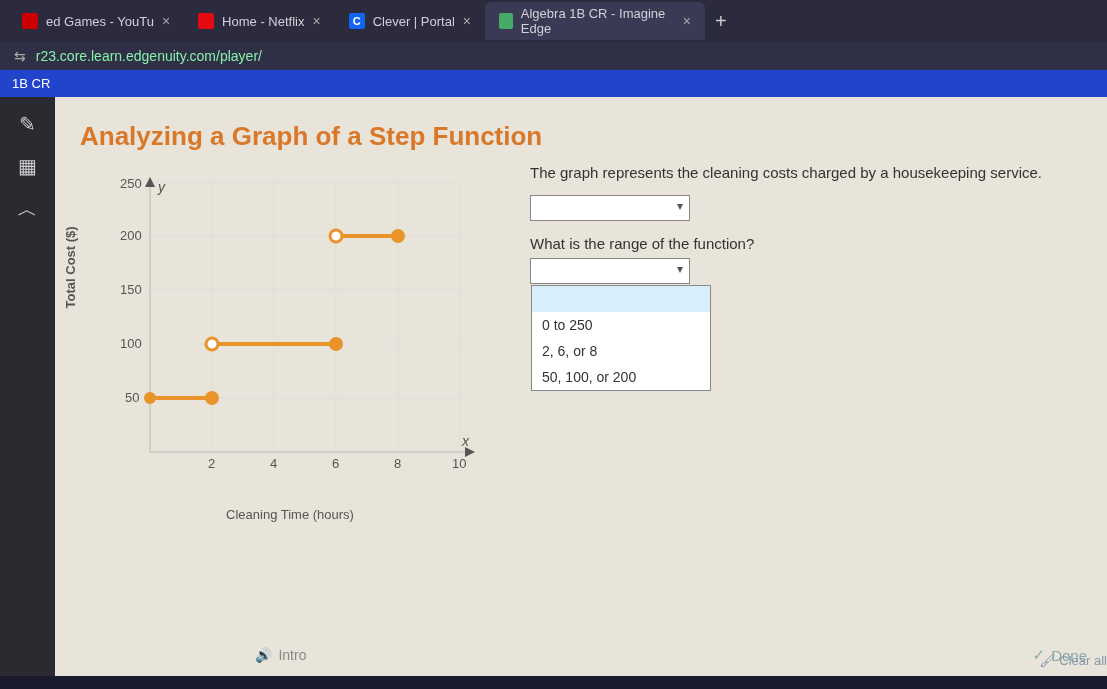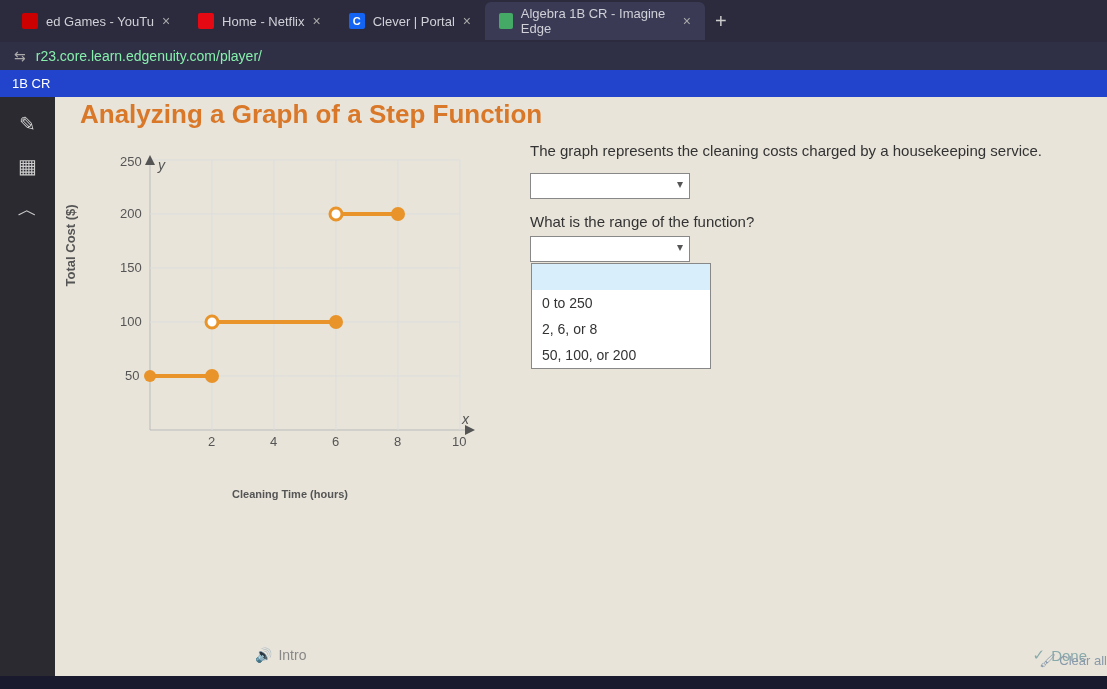--- a/index.html
+++ b/index.html
@@ -14,27 +14,27 @@
 .addr-bar { background: #2f2f45; padding: 6px 14px; display: flex; align-items: center; gap: 10px; }
 .addr-icon { color: #aaa; font-size: 14px; }
 .addr-url { color: #86efac; font-size: 14px; }
 
 .course-bar { background: #2244cc; color: #fff; padding: 6px 12px; font-size: 13px; font-weight: normal; }
 
 .content-area { display: flex; background: #e8e4da; height: calc(100% - 110px); position: relative; }
 .sidebar { width: 55px; background: #2a2a30; display: flex; flex-direction: column; align-items: center; padding-top: 15px; gap: 18px; }
 .sidebar-icon { color: #ccc; font-size: 20px; cursor: pointer; }
 
-.lesson { flex: 1; padding: 2px 25px; background: #e8e4da; position: relative; }
+.lesson { flex: 1; padding: 24px 25px; background: #e8e4da; position: relative; }
 .lesson-title { color: #d97828; font-size: 26px; font-weight: bold; margin-bottom: 10px; }
 .lesson-body { display: flex; gap: 30px; }
 
 .chart-wrap { position: relative; width: 420px; height: 360px; }
 .ylabel { position: absolute; left: -10px; top: 50%; transform: rotate(-90deg) translateX(50%); transform-origin: left center; font-size: 13px; font-weight: bold; color: #555; }
-.xlabel { position: absolute; bottom: 0; left: 50%; transform: translateX(-50%); font-size: 11px; font-weight: bold; color: #555; }
+.xlabel { position: absolute; bottom: 0; left: 50%; transform: translateX(-50%); font-size: 13px; font-weight: normal; color: #555; }
 .chart-svg { position: absolute; left: 40px; top: 10px; }
 
 .question-panel { flex: 1; font-size: 15px; color: #333; }
 .q-text { margin-bottom: 12px; line-height: 1.4; }
 .q-prompt { margin-bottom: 6px; }
 .dropdown { width: 160px; height: 26px; border: 1px solid #888; background: #fff; margin-bottom: 14px; position: relative; }
 .dropdown::after { content: "▾"; position: absolute; right: 6px; top: 3px; color: #555; font-size: 12px; }
 .dropdown-open { position: relative; }
 .dropdown-list { position: absolute; top: 26px; left: 0; width: 180px; border: 1px solid #888; background: #fff; z-index: 5; }
 .dropdown-list .opt { padding: 5px 10px; font-size: 14px; color: #333; }

